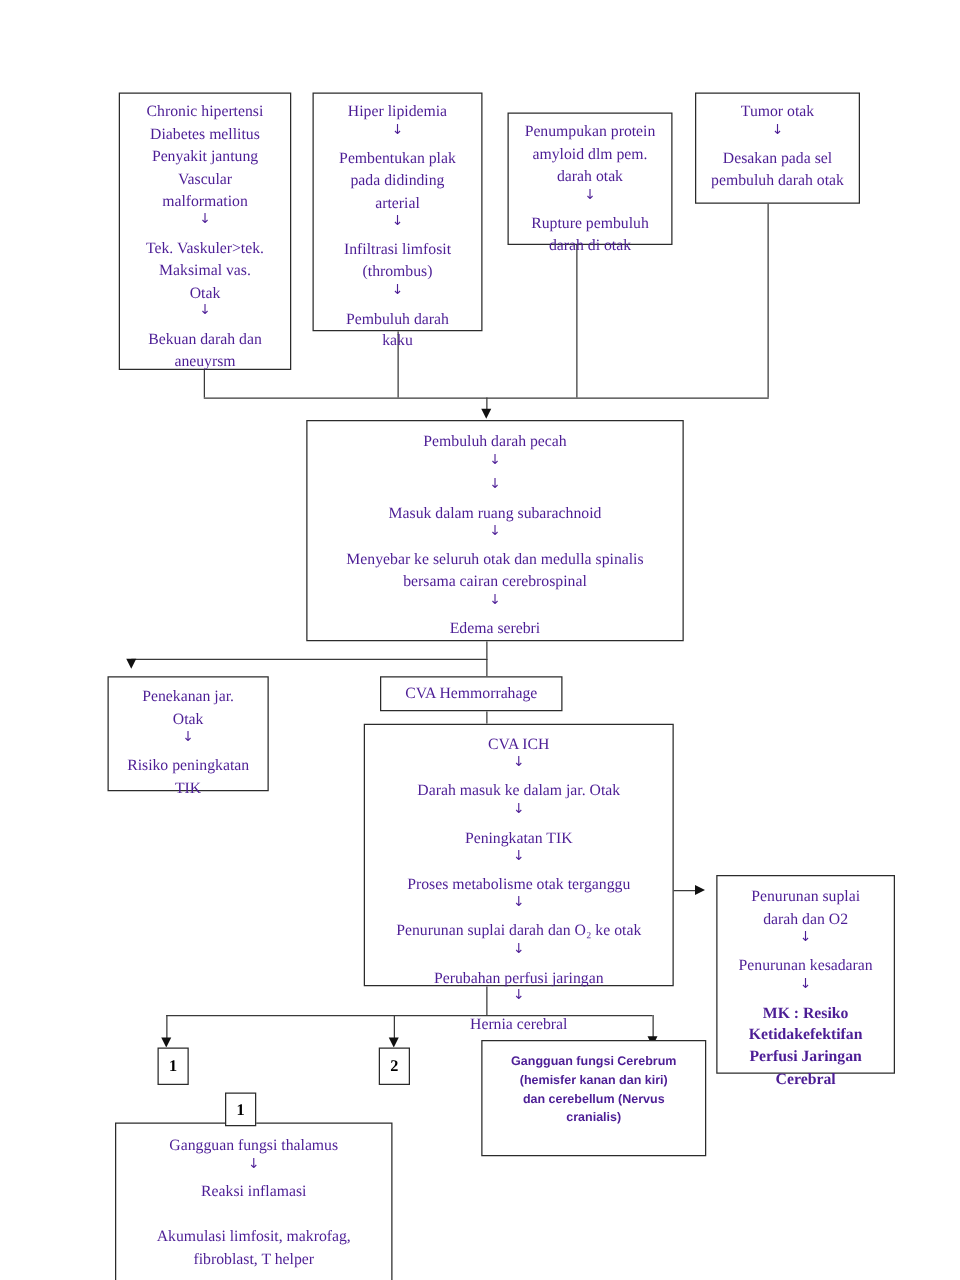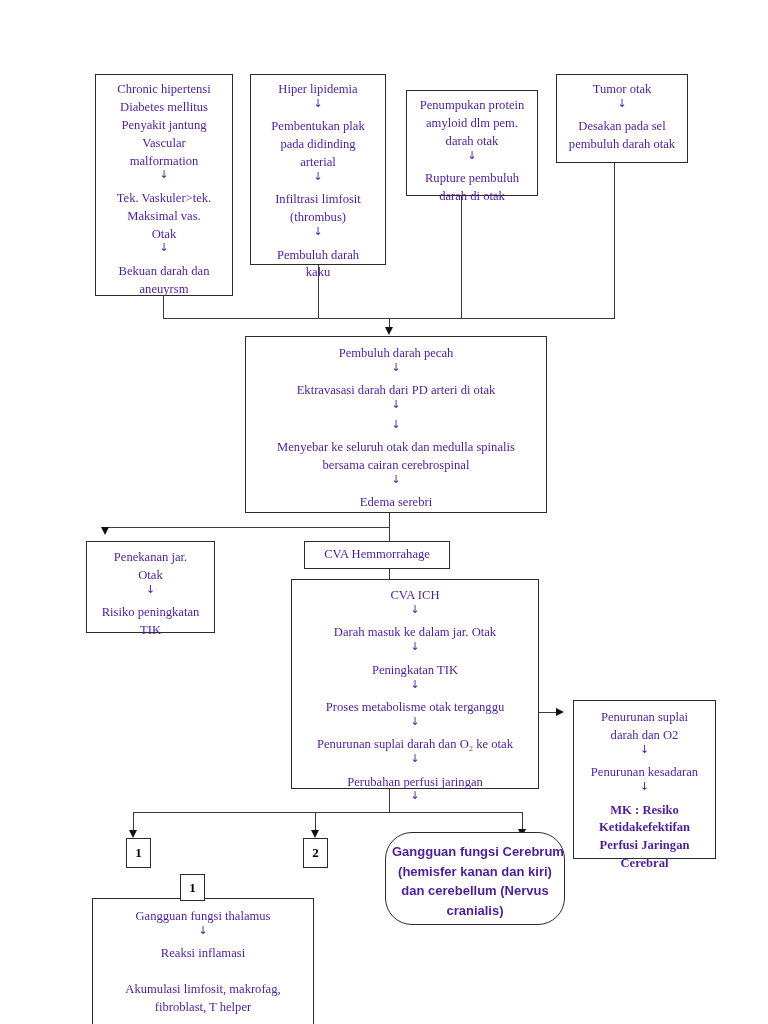--- a/index.html
+++ b/index.html
@@ -55,23 +55,22 @@
     font-weight: bold;
     font-size: 13px;
     display: flex;
     align-items: center;
     justify-content: center;
     z-index: 6;
   }
   .sansbox {
     font-family: "Liberation Sans", sans-serif;
     font-weight: bold;
-    font-size: 13px;
+    font-size: 10px;
     line-height: 1.5;
-    border-radius: 27px;
   }
   .bold { font-weight: bold; }
   
   .hline {
     position: absolute;
     height: 0;
     border-top: 1.3px solid #3a3a3a;
     z-index: 2;
   }
   .vline {
@@ -168,23 +167,23 @@
   <div class="vline" style="left:614px; top:163px; height:155px;"></div>
   <div class="hline" style="left:163px; top:318px; width:452px;"></div>
   <div class="vline" style="left:389px; top:318px; height:13px;"></div>
   <div class="arrowdown" style="left:385px; top:327px;"></div>
 
   <div class="box" style="left:245px; top:336px; width:302px; height:177px; padding:8px 6px 0 6px;">
     <div class="pad">
       <span class="ln">Pembuluh darah pecah</span>
       <span class="arrowglyph">↓</span>
       <span class="gap"></span>
-      <span class="ln">Ektravasasi darah dari PD arteri di otak</span>
-      <span class="arrowglyph">↓</span>
-      <span class="gap"></span>
+      <span class="arrowglyph">↓</span>
+      <span class="gap"></span>
+      <span class="ln">Masuk dalam ruang subarachnoid</span>
       <span class="arrowglyph">↓</span>
       <span class="gap"></span>
       <span class="ln">Menyebar ke seluruh otak dan medulla spinalis</span>
       <span class="ln">bersama cairan cerebrospinal</span>
       <span class="arrowglyph">↓</span>
       <span class="gap"></span>
       <span class="ln">Edema serebri</span>
     </div>
   </div>
 
@@ -224,20 +223,21 @@
       <span class="gap"></span>
       <span class="ln">Proses metabolisme otak terganggu</span>
       <span class="arrowglyph">↓</span>
       <span class="gap"></span>
       <span class="ln">Penurunan suplai darah dan O₂ ke otak</span>
       <span class="arrowglyph">↓</span>
       <span class="gap"></span>
       <span class="ln">Perubahan perfusi jaringan</span>
       <span class="arrowglyph">↓</span>
       <span class="gap"></span>
+      <span class="ln">Hernia cerebral</span>
     </div>
   </div>
 
   <div class="hline" style="left:513px; top:712px; width:44px;"></div>
   <div class="arrowright" style="left:556px; top:708px;"></div>
 
   <div class="box" style="left:573px; top:700px; width:143px; height:159px; padding:8px 4px 0 4px;">
     <div class="pad">
       <span class="ln">Penurunan suplai</span>
       <span class="ln">darah dan O2</span>

